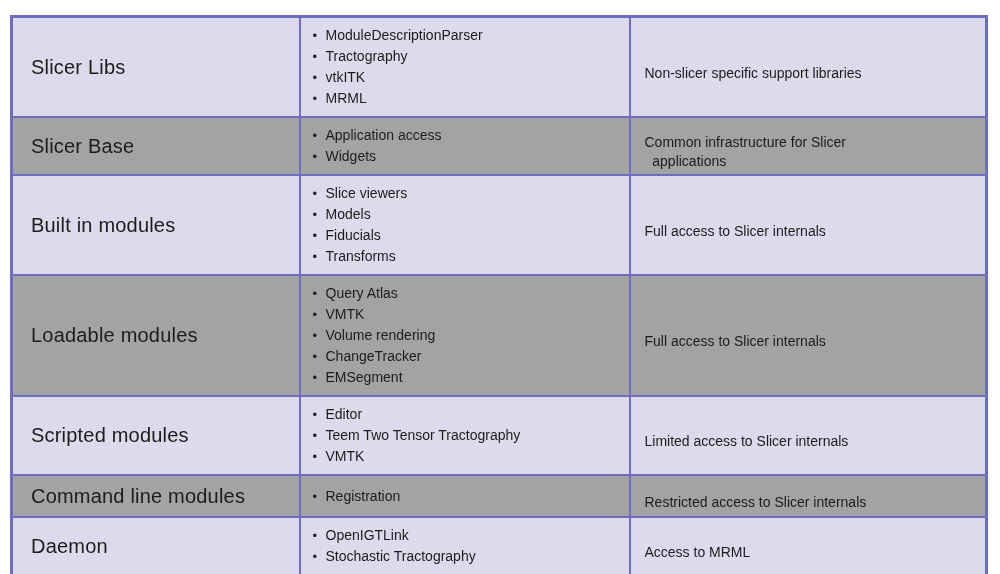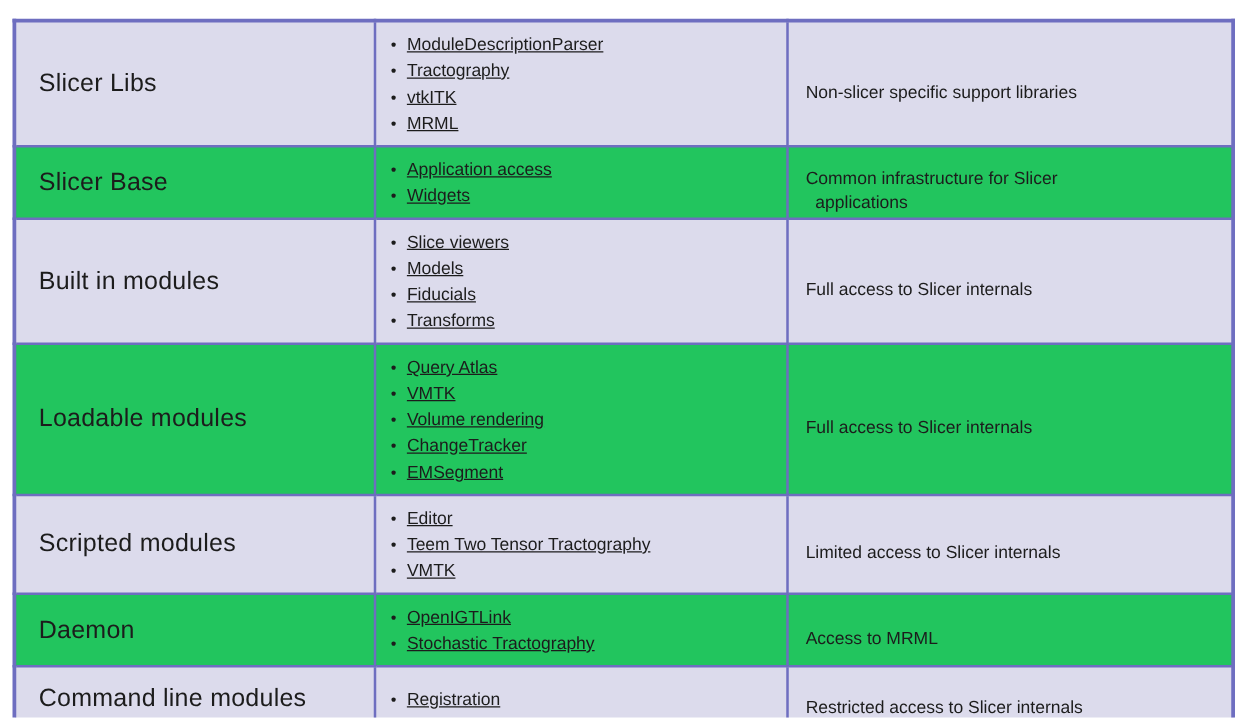--- a/index.html
+++ b/index.html
@@ -15,37 +15,36 @@
   table.arch {
     border-collapse: collapse;
     table-layout: fixed;
     margin: 15px 0 0 10px;
     width: 975px;
     border: 3px solid #6e6ec0;
   }
   table.arch td {
     border: 2px solid #6e6ec0;
     vertical-align: middle;
-    background: #22c55e;
+    background: #a3a3a3;
   }
   
   table.arch tr:nth-child(odd) td {
     background: #dcdbec;
   }
   td.cat {
     font-size: 20px;
     padding: 4px 8px 4px 18px;
     letter-spacing: 0.2px;
     margin-top: 28px;
   }
   td.items {
     font-size: 14px;
     line-height: 21px;
     padding: 7px 21px 7px 12px;
-    text-decoration: underline;
   }
   td.items ul {
     margin: 0;
     padding: 0;
     list-style: none;
   }
   td.items li::before {
     content: "\2022";
     display: inline-block;
     width: 13px;
@@ -135,34 +134,34 @@
         <ul>
           <li>Editor</li>
           <li>Teem Two Tensor Tractography</li>
           <li>VMTK</li>
         </ul>
       </td>
       <td class="desc">Limited access to Slicer internals</td>
     </tr>
 
     <tr>
+      <td class="cat">Command line modules</td>
+      <td class="items">
+        <ul>
+          <li>Registration</li>
+        </ul>
+      </td>
+      <td class="desc">Restricted access to Slicer internals</td>
+    </tr>
+
+    <tr>
       <td class="cat">Daemon</td>
       <td class="items">
         <ul>
           <li>OpenIGTLink</li>
           <li>Stochastic Tractography</li>
         </ul>
       </td>
       <td class="desc">Access to MRML</td>
     </tr>
 
-    <tr>
-      <td class="cat">Command line modules</td>
-      <td class="items">
-        <ul>
-          <li>Registration</li>
-        </ul>
-      </td>
-      <td class="desc">Restricted access to Slicer internals</td>
-    </tr>
-
   </tbody>
 </table>
 
 </body></html>

